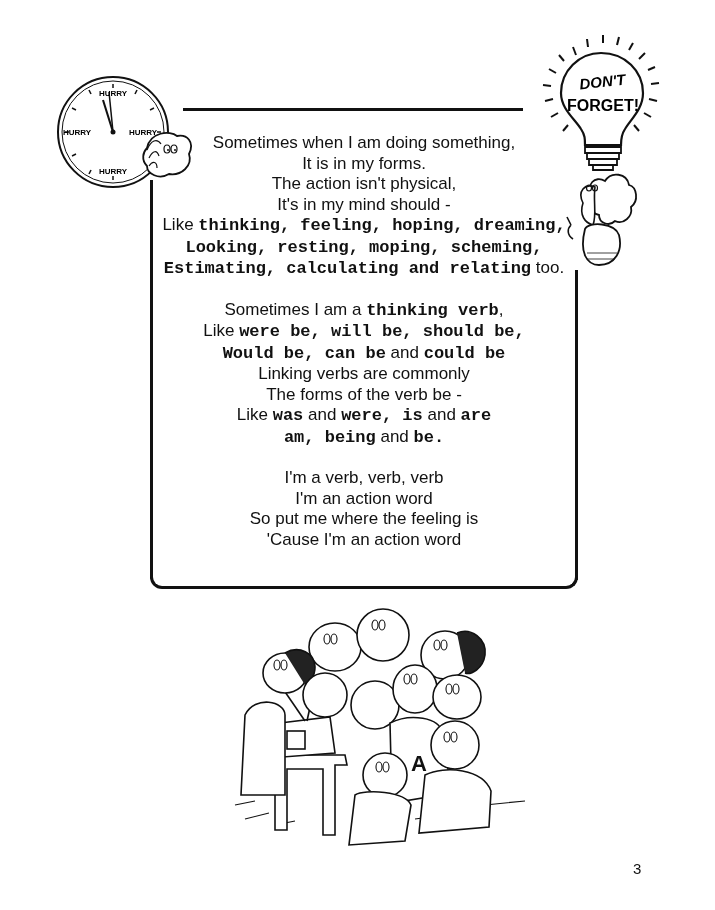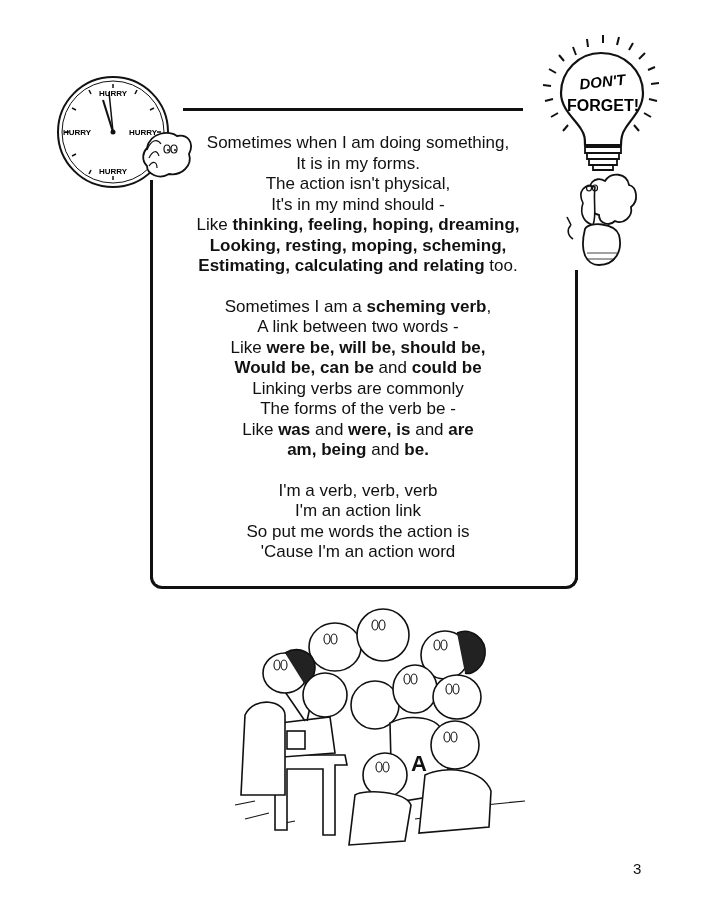--- a/index.html
+++ b/index.html
@@ -4,24 +4,24 @@
 <style>
   html, body { margin: 0; padding: 0; background: #ffffff; }
   body { width: 715px; height: 910px; position: relative; overflow: hidden; font-family: "Liberation Sans", sans-serif; color: #111; }
 
   
   .frame-top { position: absolute; left: 183px; top: 108px; width: 340px; height: 3px; background: #111; }
   .frame-left { position: absolute; left: 150px; top: 180px; width: 3px; height: 400px; background: #111; border-radius: 0 0 0 12px; }
   .frame-right { position: absolute; left: 575px; top: 270px; width: 3px; height: 310px; background: #111; }
   .frame-bottom { position: absolute; left: 150px; top: 575px; width: 428px; height: 14px; border-left: 3px solid #111; border-right: 3px solid #111; border-bottom: 3px solid #111; border-radius: 0 0 12px 12px; box-sizing: border-box; }
 
-  .poem { position: absolute; left: 149px; top: 133px; width: 418px; text-align: center; font-size: 17px; line-height: 20.5px; }
+  .poem { position: absolute; left: 155px; top: 133px; width: 418px; text-align: center; font-size: 17px; line-height: 20.5px; }
   .stanza { margin: 0 0 20px 0; }
   .line { display: block; white-space: nowrap; }
-  .b { font-weight: bold; }
+  .b { font-weight: bold; font-family: Liberation Mono, monospace; }
 
   .page-number { position: absolute; left: 633px; top: 860px; font-size: 15px; }
 
   svg { position: absolute; overflow: visible; }
 </style>
 </head>
 <body>
 
 <div class="frame-top"></div>
 <div class="frame-left"></div>
@@ -106,33 +106,32 @@
   <div class="stanza">
       <span class="line"><span>Sometimes when I am doing something,</span></span>
       <span class="line"><span>It is in my forms.</span></span>
       <span class="line"><span>The action isn't physical,</span></span>
       <span class="line"><span>It's in my mind should -</span></span>
       <span class="line"><span>Like </span><span class="b">thinking, feeling, hoping, dreaming,</span></span>
       <span class="line"><span class="b">Looking, resting, moping, scheming,</span></span>
       <span class="line"><span class="b">Estimating, calculating and relating</span><span> too.</span></span>
     </div>
   <div class="stanza">
-      <span class="line"><span>Sometimes I am a </span><span class="b">scheming verb</span><span>,</span></span>
-      <span class="line"><span>A link between two words -</span></span>
+      <span class="line"><span>Sometimes I am a </span><span class="b">thinking verb</span><span>,</span></span>
       <span class="line"><span>Like </span><span class="b">were be, will be, should be,</span></span>
       <span class="line"><span class="b">Would be, can be</span><span> and </span><span class="b">could be</span></span>
       <span class="line"><span>Linking verbs are commonly</span></span>
       <span class="line"><span>The forms of the verb be -</span></span>
       <span class="line"><span>Like </span><span class="b">was</span><span> and </span><span class="b">were, is</span><span> and </span><span class="b">are</span></span>
       <span class="line"><span class="b">am, being</span><span> and </span><span class="b">be.</span></span>
     </div>
   <div class="stanza">
       <span class="line"><span>I'm a verb, verb, verb</span></span>
-      <span class="line"><span>I'm an action link</span></span>
-      <span class="line"><span>So put me words the action is</span></span>
+      <span class="line"><span>I'm an action word</span></span>
+      <span class="line"><span>So put me where the feeling is</span></span>
       <span class="line"><span>'Cause I'm an action word</span></span>
     </div>
 </div>
 
 <svg style="left:235px; top:605px;" width="320" height="250" viewBox="0 0 320 250">
   <g stroke="#111" stroke-width="1.6" fill="#fff">
 
     <path d="M0,200 l20,-4 M10,214 l24,-6 M40,220 l20,-4 M180,214 l30,-4 M220,208 l30,-4 M250,200 l40,-4" fill="none" stroke-width="1.2"></path>
 
     <path d="M30,150 L110,150 L112,160 L100,160 L100,230 L88,230 L88,164 L52,164 L52,225 L40,225 L40,160 L30,160 Z"></path>

